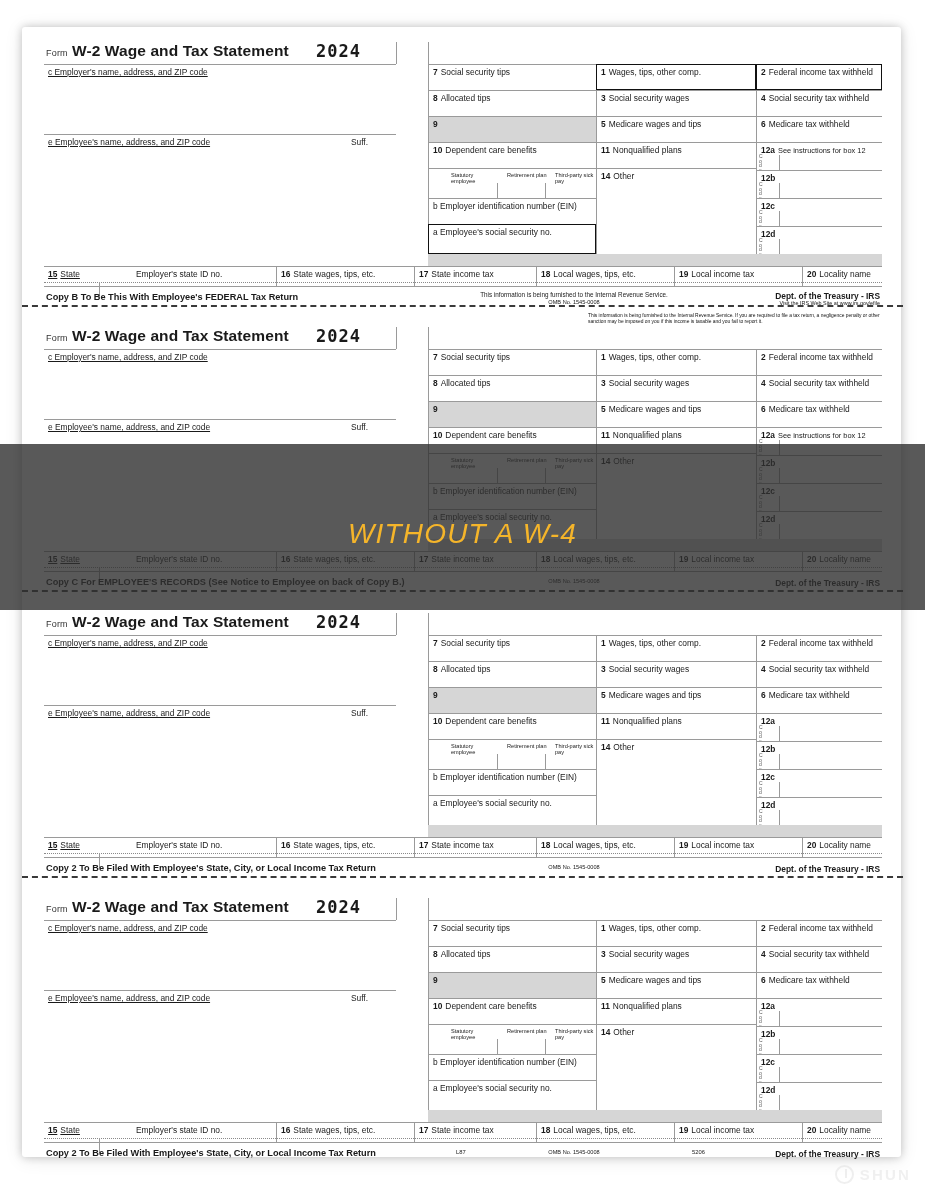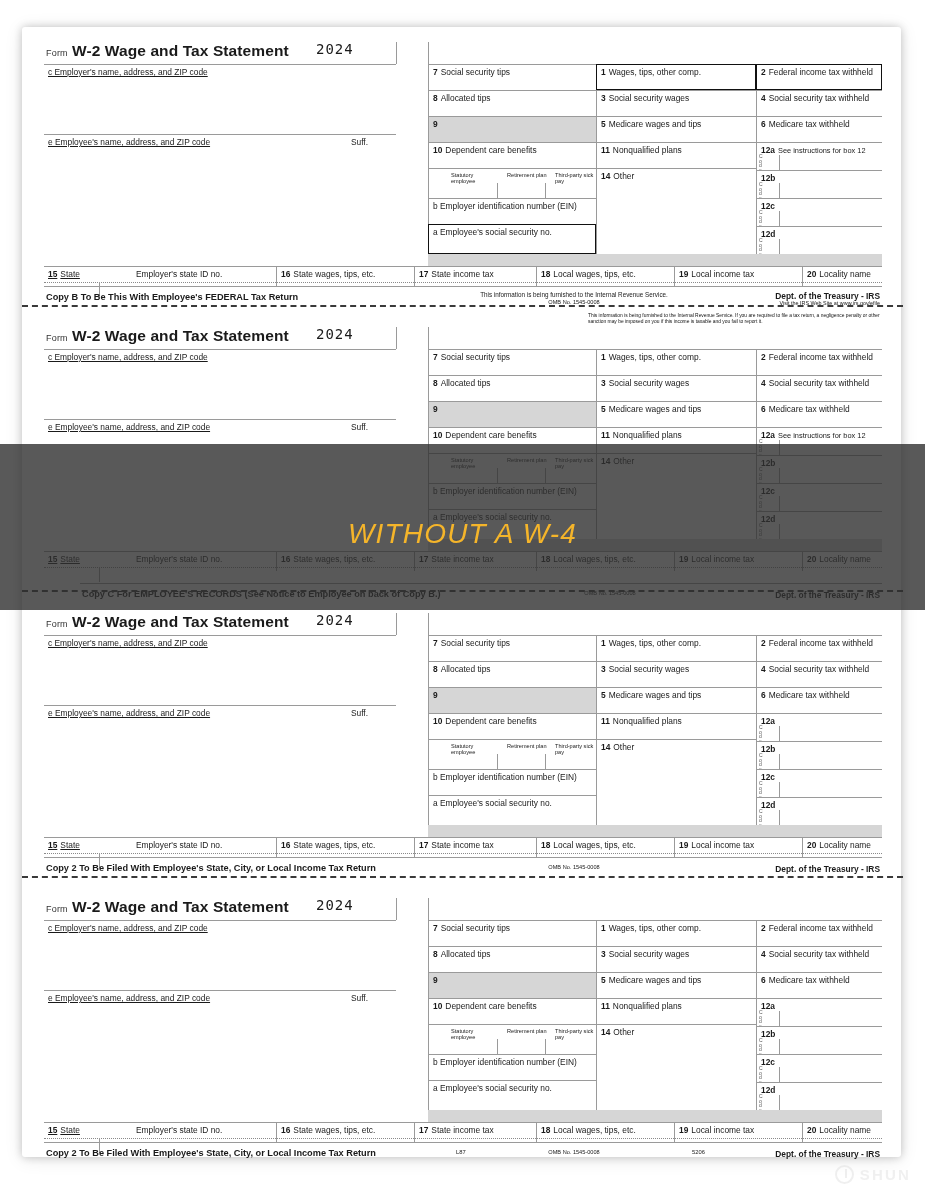--- a/index.html
+++ b/index.html
@@ -47,21 +47,21 @@
     letter-spacing: .2px;
   }
   .title-main {
     position: absolute; left: 28px; top: 0px;
     font-size: 15.5px; font-weight: bold;
     letter-spacing: .1px;
     white-space: nowrap;
   }
   .title-year {
     position: absolute; left: 272px; top: -1px;
-    font-size: 14px; font-weight: normal;
+    font-size: 17px; font-weight: bold;
     font-family: "DejaVu Sans Mono", monospace;
     letter-spacing: 1px;
     text-align: center;
   }
 
   
   .grid { position: relative; width: 838px; }
   .cell {
     position: absolute;
     border-top: 1px solid #9a9a9a;
@@ -284,21 +284,21 @@
 
       <div class="cell nb-l" style="left:0;top:202px;width:232px;height:20px;"><span class="num">15</span><span>State</span><span style="position:absolute;left:92px;top:2px;">Employer's state ID no.</span></div>
       <div class="cell" style="left:232px;top:202px;width:138px;height:20px;"><span class="num">16</span><span>State wages, tips, etc.</span></div>
       <div class="cell" style="left:370px;top:202px;width:122px;height:20px;"><span class="num">17</span><span>State income tax</span></div>
       <div class="cell" style="left:492px;top:202px;width:138px;height:20px;"><span class="num">18</span><span>Local wages, tips, etc.</span></div>
       <div class="cell" style="left:630px;top:202px;width:128px;height:20px;"><span class="num">19</span><span>Local income tax</span></div>
       <div class="cell" style="left:758px;top:202px;width:80px;height:20px;"><span class="num">20</span><span>Locality name</span></div>
       <div class="dotline" style="left:0;top:218px;width:838px;"></div>
       <div class="vline" style="left:55px;top:218px;height:15px;"></div>
     </div>
-    <div class="footer" style="top:12px;margin-left:36px;">
+    <div class="footer" style="top:0;">
       <span class="f-left">Copy C For EMPLOYEE'S RECORDS (See Notice to Employee on back of Copy B.)</span>
       <span class="f-mid2" style="left:380px;width:300px;top:6px;">OMB No. 1545-0008</span>
       <span class="f-right" style="top:6px;">Dept. of the Treasury - IRS</span>
     </div>
   </div>
   <div class="perf" style="top:590px;"></div>
 
   <div class="w2" style="top:613px;">
     <div class="titlerow">
       <span class="lbl-form">Form</span>

